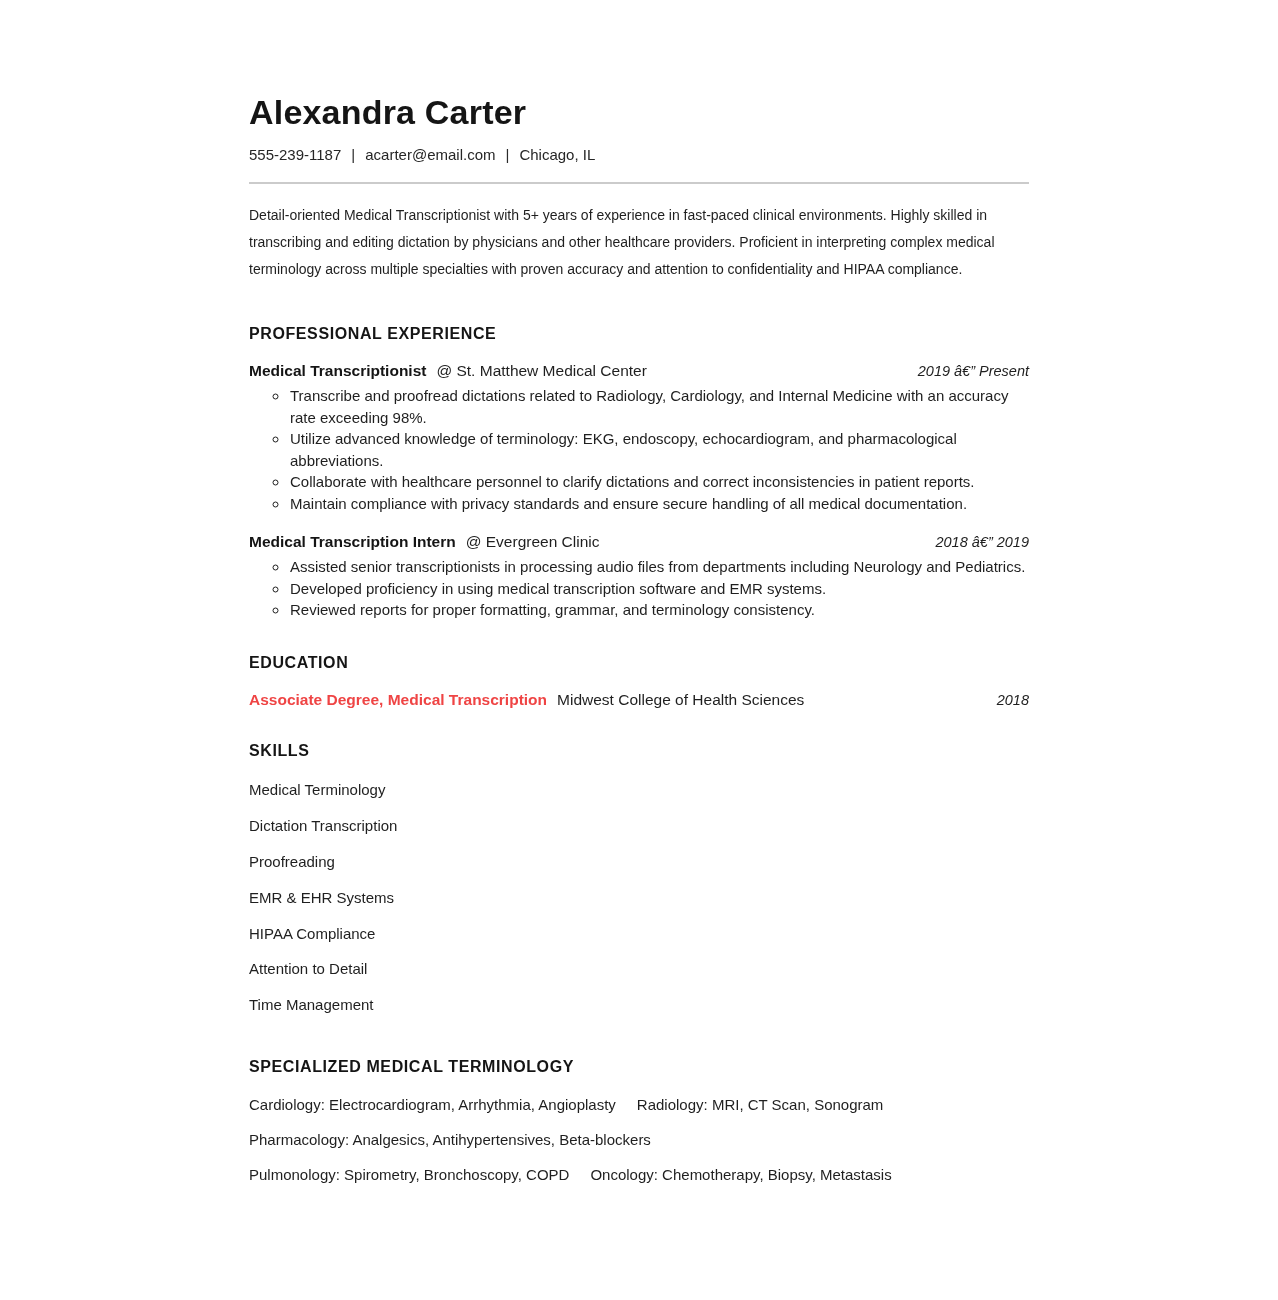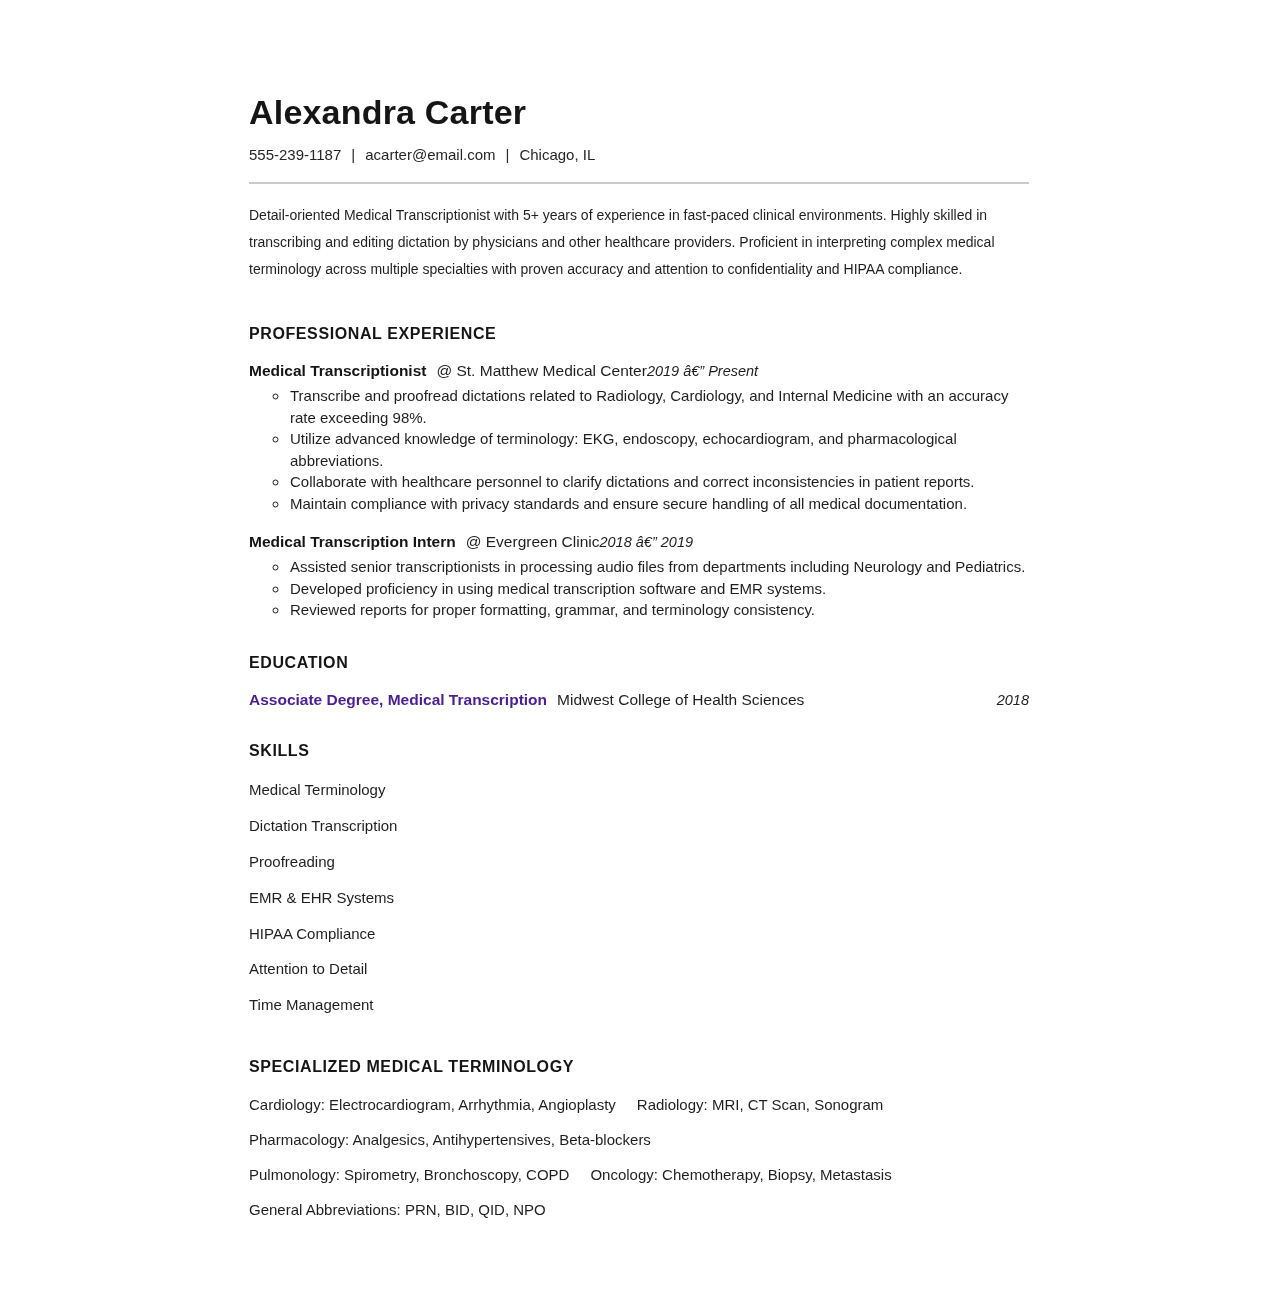--- a/index.html
+++ b/index.html
@@ -59,20 +59,21 @@
   .summary-text {
     margin: 18px 0 0 0;
     font-size: 14px;
     line-height: 27px;
     color: #1f1f1f;
   }
 
   
   .job-head {
     display: flex;
+    justify-content: space-between;
     align-items: baseline;
     margin-top: 19px;
     font-size: 15.5px;
   }
   .job-title { font-weight: 700; color: #151515; }
   .job-company { font-weight: 400; margin-left: 10px; color: #1f1f1f; }
   .job-dates {
     font-style: italic;
     font-size: 14.5px;
     color: #1f1f1f;
@@ -89,21 +90,21 @@
   ul.bullets li { padding-left: 1px; }
 
   
   .edu-row {
     display: flex;
     justify-content: space-between;
     align-items: baseline;
     margin-top: 19px;
     font-size: 15.5px;
   }
-  .edu-degree { font-weight: 700; color: #4c1d95; }
+  .edu-degree { font-weight: 700; color: #ef4444; }
   .edu-school { margin-left: 10px; }
   .edu-year {
     font-style: italic;
     font-size: 14.5px;
     white-space: nowrap;
   }
 
   
   .skill-row {
     display: flex;
@@ -206,18 +207,15 @@
       <span>Cardiology: Electrocardiogram, Arrhythmia, Angioplasty</span>
       <span>Radiology: MRI, CT Scan, Sonogram</span>
     </div>
     <div class="term-row">
       <span>Pharmacology: Analgesics, Antihypertensives, Beta-blockers</span>
     </div>
     <div class="term-row">
       <span>Pulmonology: Spirometry, Bronchoscopy, COPD</span>
       <span>Oncology: Chemotherapy, Biopsy, Metastasis</span>
     </div>
-    <div class="term-row">
-      <span>General Abbreviations: PRN, BID, QID, NPO</span>
-    </div>
   </section>
 
 </div>
 
 </body></html>

